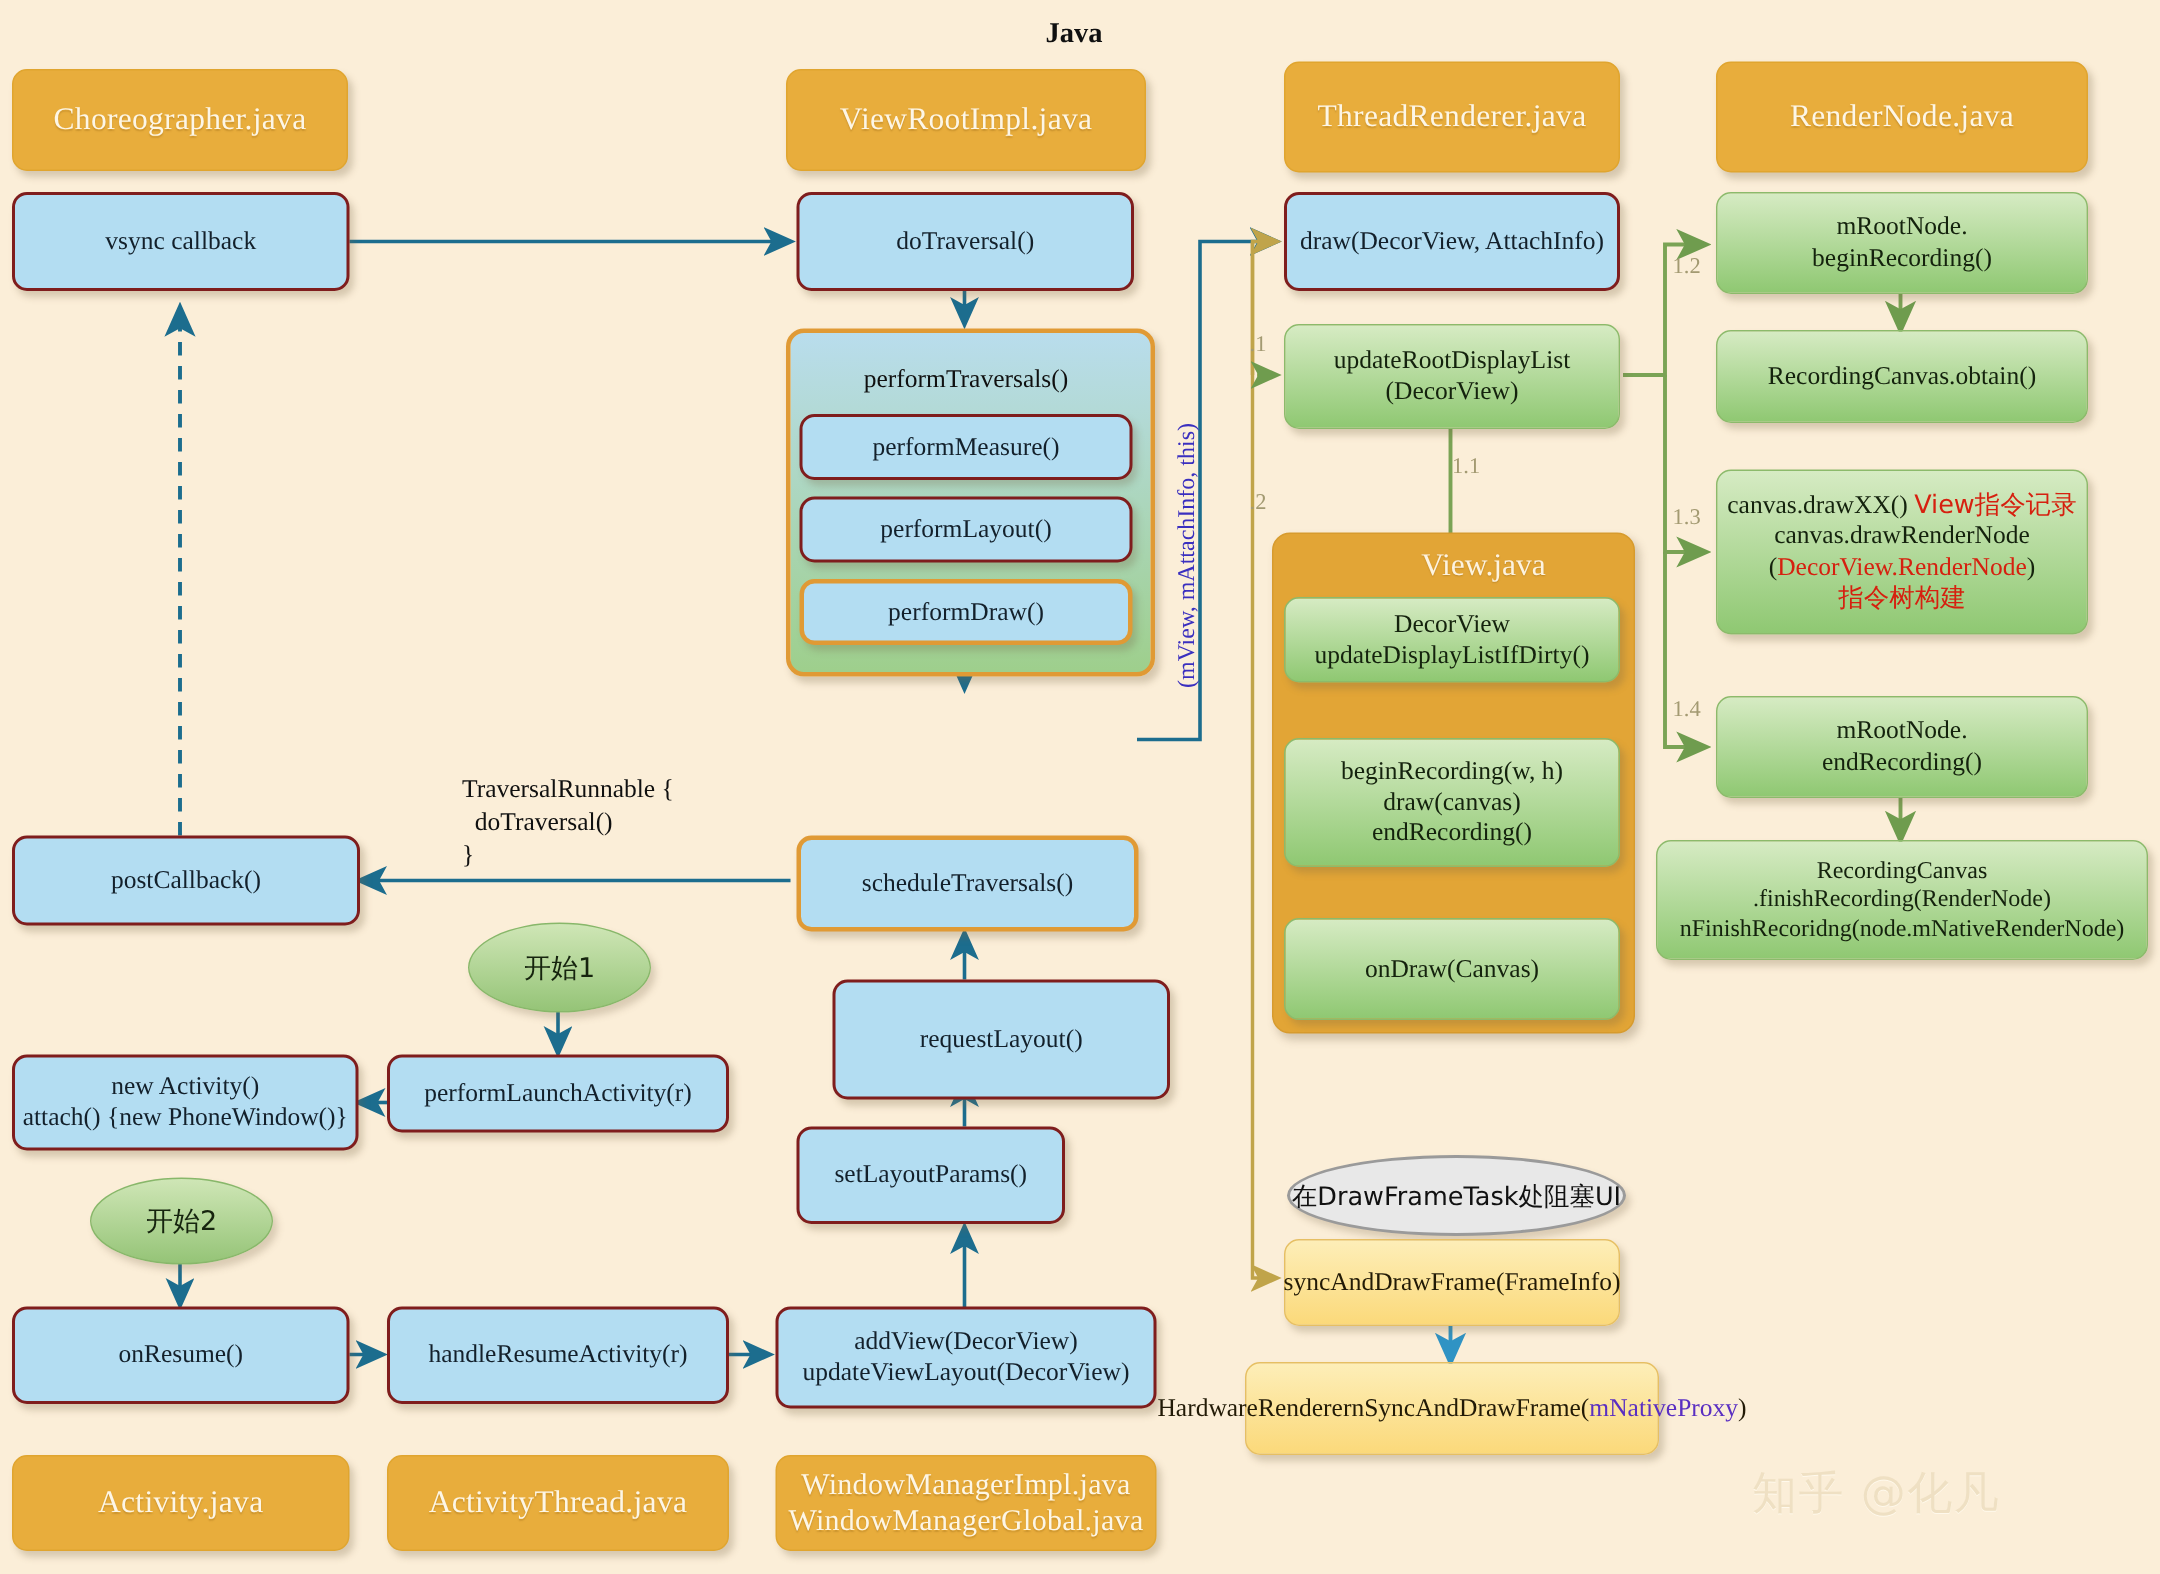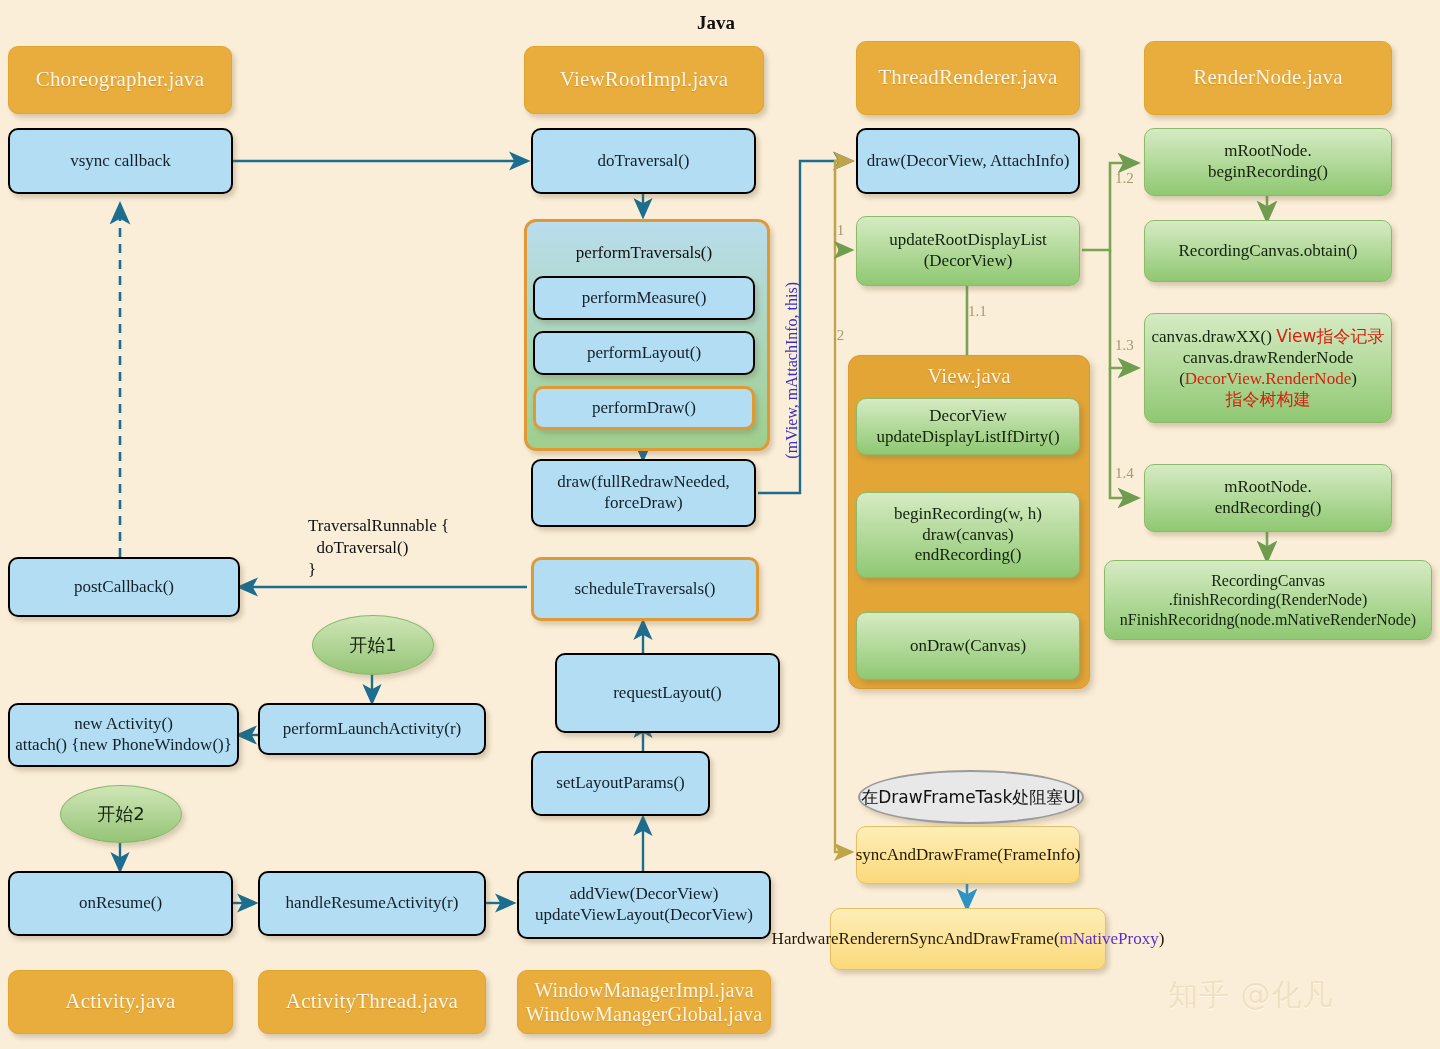--- a/index.html
+++ b/index.html
@@ -29,21 +29,21 @@
     background:#e8ad3c;
     border:1px solid #e0a52f;
     color:#fdf6e6;
     font-size:21px;
     letter-spacing:.2px;
     text-shadow:0 1px 1px rgba(150,100,20,.35);
   }
   
   .blue{
     background:#b3ddf2;
-    border:2px solid #000000;
+    border:2px solid #7f1d1d;
     color:#13202b;
     font-size:17px;
   }
   .blue.accent{border:3px solid #e09a35;}
   
   .green{
     background:linear-gradient(180deg,#d6ebc3 0%,#8fc872 100%);
     border:1px solid #8cba6b;
     color:#14220d;
     font-size:17px;
@@ -69,20 +69,21 @@
     border:1px solid #d79b2e;
     border-radius:12px;
     box-shadow:3px 4px 6px rgba(120,100,70,0.3);
     position:absolute;
     z-index:2;
   }
   .group-view-title{
     position:absolute;left:0;top:8px;width:100%;
     text-align:center;color:#fdf3e0;font-size:21px;
     text-shadow:0 1px 1px rgba(140,95,20,.4);
+    padding-left:20px;
   }
   
   .ellipse{
     position:absolute;
     display:flex;align-items:center;justify-content:center;
     text-align:center;
     border-radius:50%;
     z-index:3;
   }
   .ellipse.start{
@@ -227,22 +228,20 @@
   <div class="ellipse start" style="left:60px;top:785px;width:120px;height:56px;">开始2</div>
 
   <div class="node blue" style="left:531px;top:128px;width:225px;height:66px;">doTraversal()</div>
 
   <div class="group-traversals" style="left:524px;top:219px;width:240px;height:226px;"></div>
   <div class="ftext" style="left:524px;top:243px;width:240px;text-align:center;font-size:17px;z-index:3;">performTraversals()</div>
   <div class="node blue" style="left:533px;top:276px;width:222px;height:44px;">performMeasure()</div>
   <div class="node blue" style="left:533px;top:331px;width:222px;height:44px;">performLayout()</div>
   <div class="node blue accent" style="left:533px;top:386px;width:222px;height:44px;">performDraw()</div>
 
-  <div class="node blue" style="left:531px;top:459px;width:225px;height:68px;">draw(fullRedrawNeeded,
-forceDraw)</div>
   <div class="node blue accent" style="left:531px;top:557px;width:228px;height:64px;">scheduleTraversals()</div>
   <div class="node blue" style="left:555px;top:653px;width:225px;height:80px;">requestLayout()</div>
   <div class="node blue" style="left:531px;top:751px;width:179px;height:65px;">setLayoutParams()</div>
   <div class="node blue" style="left:517px;top:871px;width:254px;height:68px;">addView(DecorView)
 updateViewLayout(DecorView)</div>
 
   <div class="ftext note-text" style="left:308px;top:515px;">TraversalRunnable {
   doTraversal()
 }</div>
   <div class="vlabel" style="left:783px;top:282px;">(mView, mAttachInfo, this)</div>

